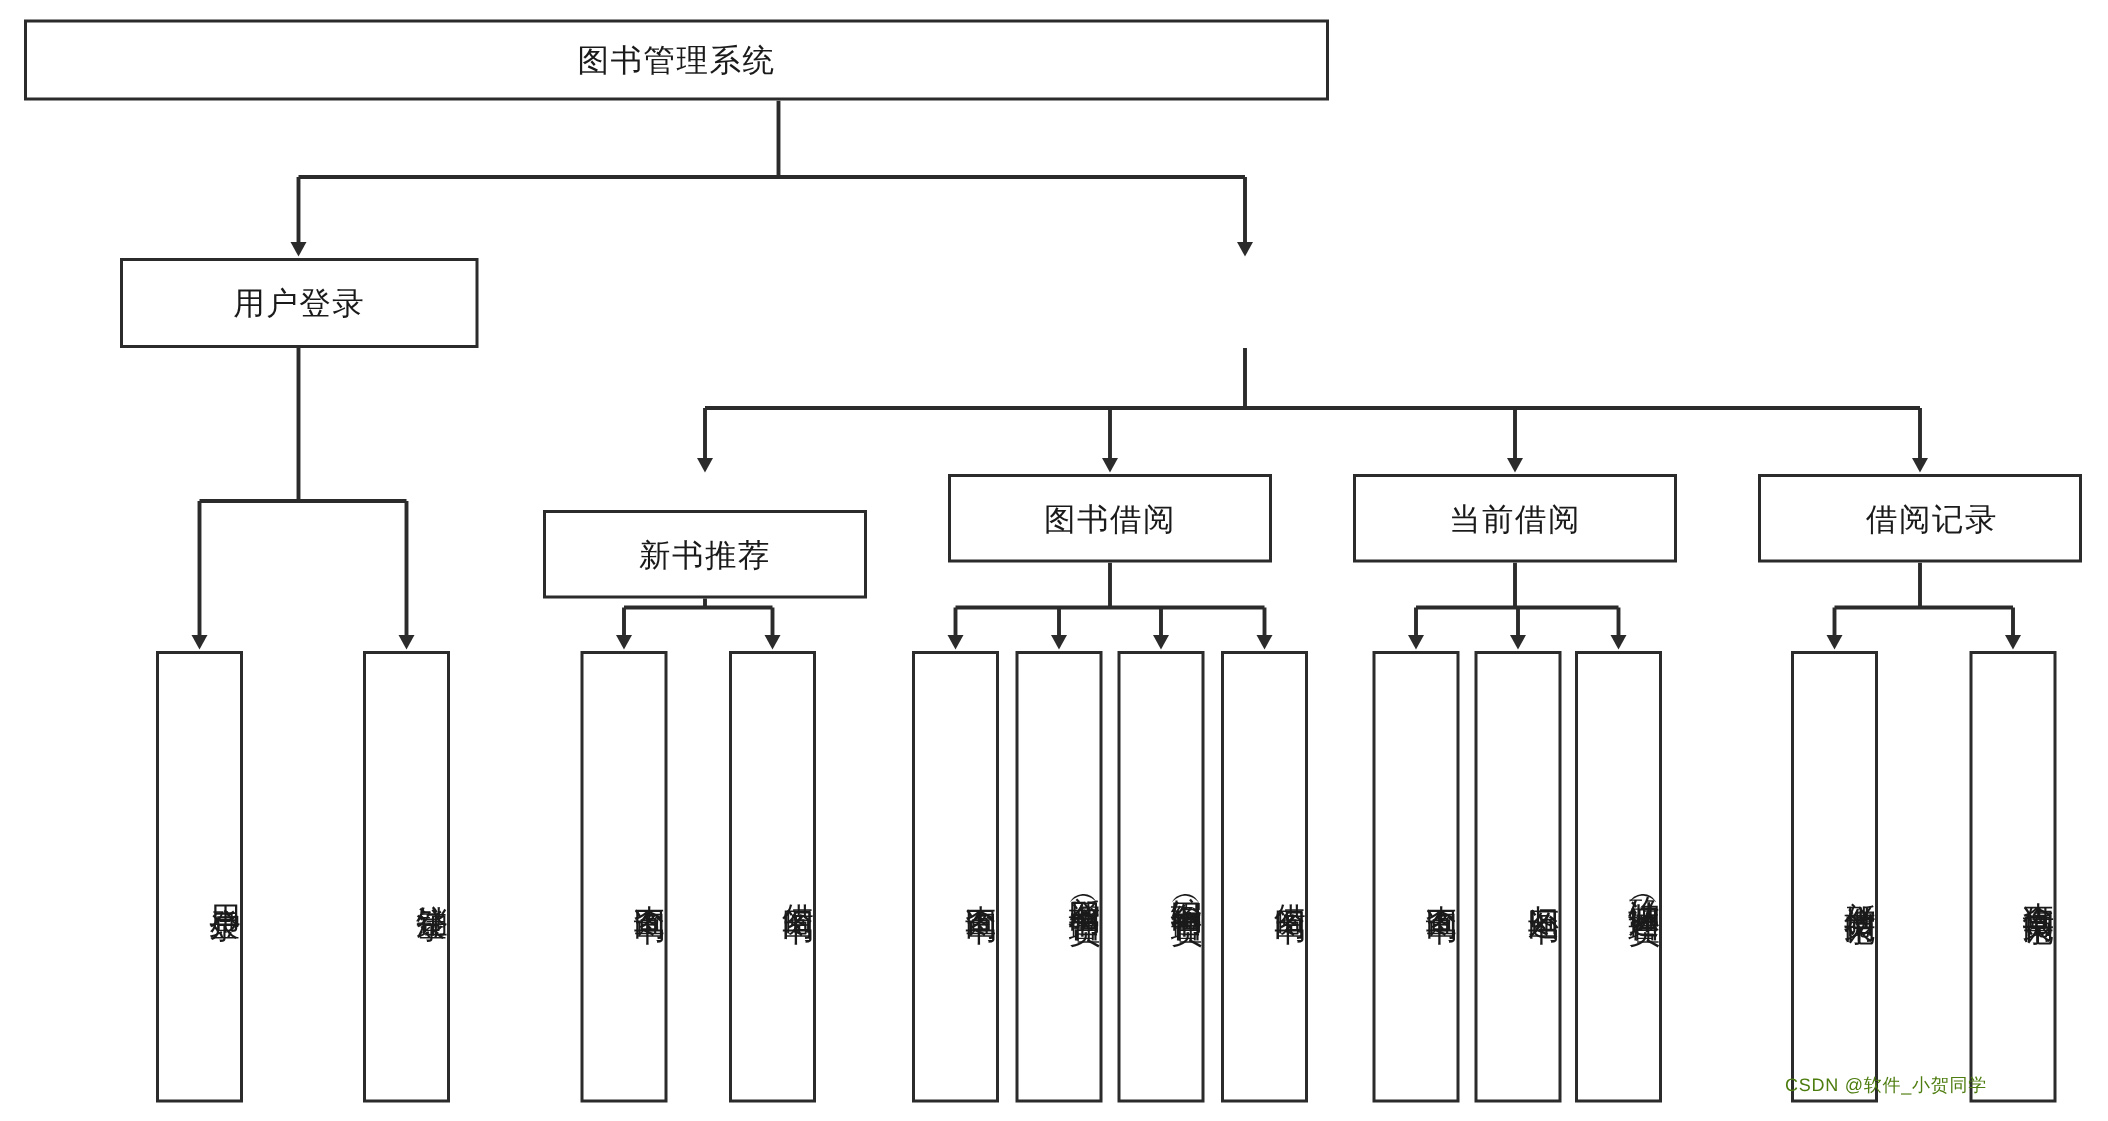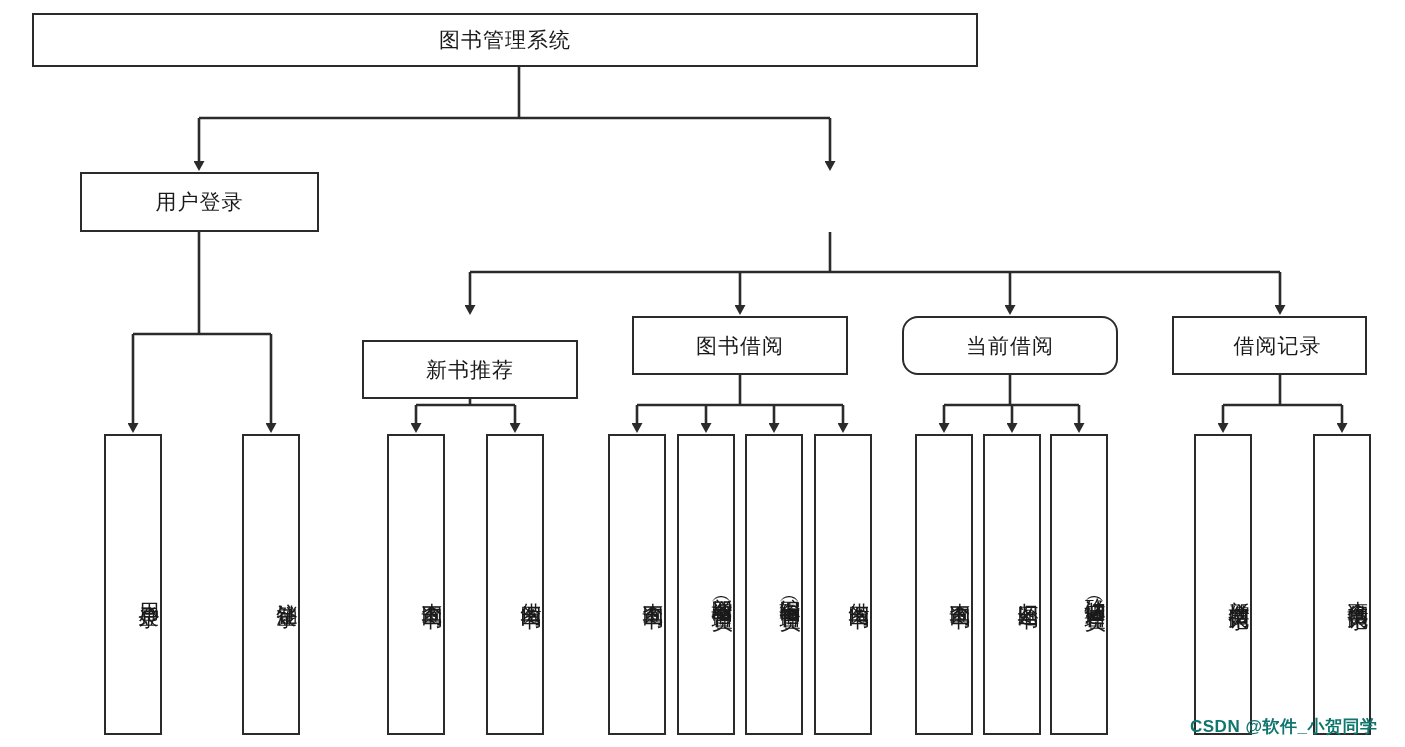--- a/index.html
+++ b/index.html
@@ -53,25 +53,24 @@
     writing-mode: vertical-rl;
     text-orientation: upright;
     display: block;
     white-space: nowrap;
   }
   .root {
     font-size: 22px;
   }
   .watermark {
     position: absolute;
-    color: #0f766e;
-    font-size: 17px;
+    color: #4d7c0f;
+    font-size: 12px;
     white-space: nowrap;
     letter-spacing: 0.5px;
-    font-weight: bold;
   }
 </style>
 </head>
 <body>
 
 <div id="canvas">
 
   <svg id="edges" viewBox="0 0 1405 747" xmlns="http://www.w3.org/2000/svg">
     <defs>
       <marker id="arrow" markerWidth="10" markerHeight="11" refX="1" refY="5.5" orient="auto" markerUnits="userSpaceOnUse">
@@ -118,38 +117,38 @@
       <path d="M1012,405 L1012,424" marker-end="url(#arrow)"></path>
       <path d="M1079,405 L1079,424" marker-end="url(#arrow)"></path>
 
       <path d="M1280,375 L1280,405"></path>
       <path d="M1223,405 L1342,405"></path>
       <path d="M1223,405 L1223,424" marker-end="url(#arrow)"></path>
       <path d="M1342,405 L1342,424" marker-end="url(#arrow)"></path>
     </g>
   </svg>
 
-  <div class="node horiz root" style="left:32px; top:13px; width:946px; height:54px;justify-content:center;">
+  <div class="node horiz root" style="left:16px; top:13px; width:870px; height:54px;justify-content:center;">
     <span>图书管理系统</span>
   </div>
 
   <div class="node horiz" style="left:80px; top:172px; width:239px; height:60px;">
     <span>用户登录</span>
   </div>
 
   <div class="node horiz" style="left:362px; top:316px; width:216px; height:59px;margin-top:24px;">
     <span>新书推荐</span>
   </div>
   <div class="node horiz" style="left:632px; top:316px; width:216px; height:59px;">
     <span>图书借阅</span>
   </div>
-  <div class="node horiz" style="left:902px; top:316px; width:216px; height:59px;border-radius:16px;">
+  <div class="node horiz" style="left:902px; top:316px; width:216px; height:59px;">
     <span>当前借阅</span>
   </div>
-  <div class="node horiz" style="left:1172px; top:316px; width:195px; height:59px;padding-left:16px;">
+  <div class="node horiz" style="left:1172px; top:316px; width:216px; height:59px;padding-left:16px;">
     <span>借阅记录</span>
   </div>
 
   <div class="node vert" style="left:104px; top:434px; width:58px; height:301px;">
     <span class="vtext">用户登录</span>
   </div>
   <div class="node vert" style="left:242px; top:434px; width:58px; height:301px;">
     <span class="vtext">注销登录</span>
   </div>
 

